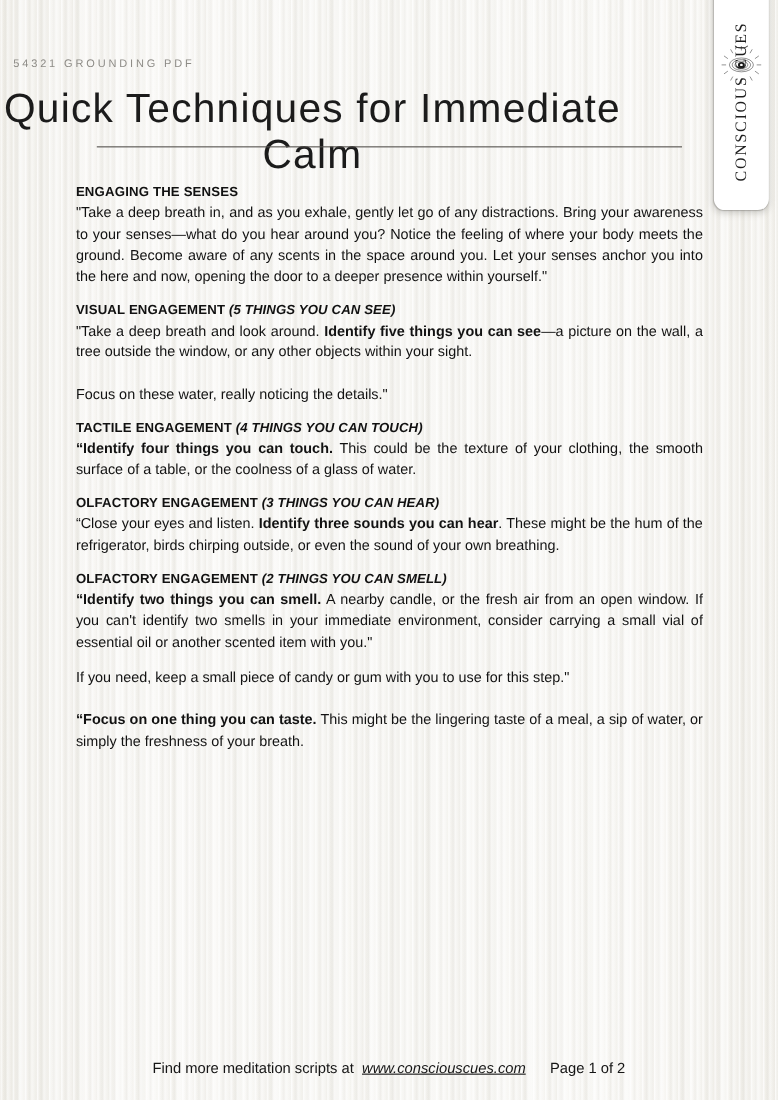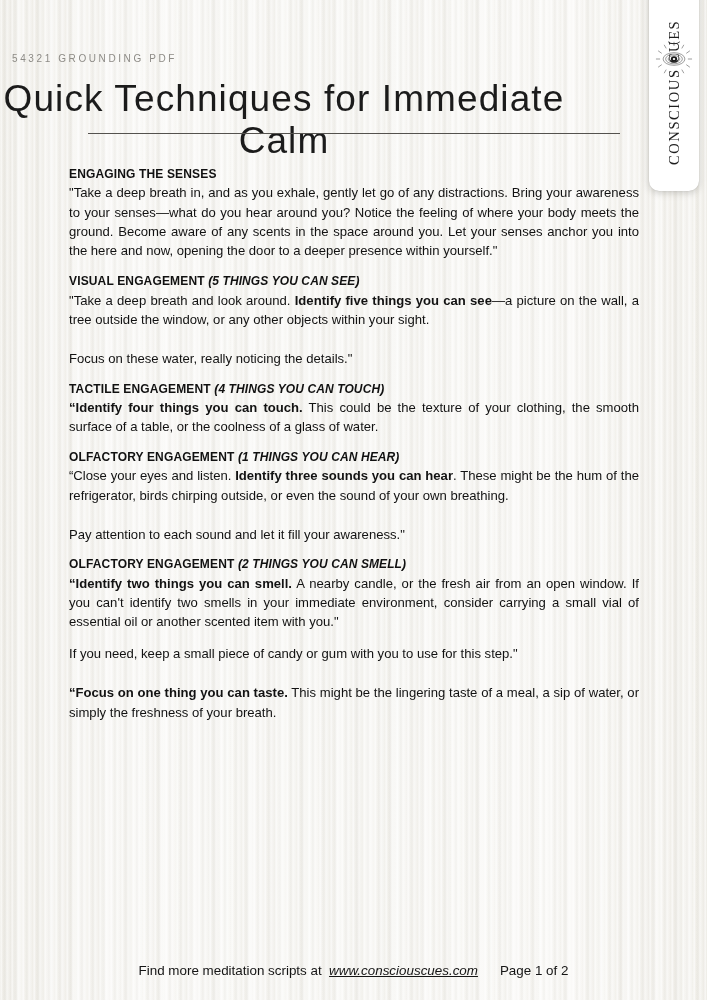--- a/index.html
+++ b/index.html
@@ -191,23 +191,22 @@
       <div class="section">
         <div class="sec-head"><span>VISUAL ENGAGEMENT </span><span class="qual">(5 THINGS YOU CAN SEE)</span></div>
         <p class="para"><span>"Take a deep breath and look around. </span><b>Identify five things you can see</b><span>—a picture on the wall, a tree outside the window, or any other objects within your sight.</span></p>
         <p class="para"><span>Focus on these water, really noticing the details."</span></p>
       </div>
       <div class="section">
         <div class="sec-head"><span>TACTILE ENGAGEMENT </span><span class="qual">(4 THINGS YOU CAN TOUCH)</span></div>
         <p class="para"><b>“Identify four things you can touch.</b><span> This could be the texture of your clothing, the smooth surface of a table, or the coolness of a glass of water.</span></p>
       </div>
       <div class="section">
-        <div class="sec-head"><span>OLFACTORY ENGAGEMENT </span><span class="qual">(1 THINGS YOU CAN HEAR)</span></div>
+        <div class="sec-head"><span>OLFACTORY ENGAGEMENT </span><span class="qual">(3 THINGS YOU CAN HEAR)</span></div>
         <p class="para"><span>“Close your eyes and listen. </span><b>Identify three sounds you can hear</b><span>. These might be the hum of the refrigerator, birds chirping outside, or even the sound of your own breathing.</span></p>
-        <p class="para"><span>Pay attention to each sound and let it fill your awareness."</span></p>
       </div>
       <div class="section">
         <div class="sec-head"><span>OLFACTORY ENGAGEMENT </span><span class="qual">(2 THINGS YOU CAN SMELL)</span></div>
         <p class="para"><b>“Identify two things you can smell.</b><span> A nearby candle, or the fresh air from an open window. If you can't identify two smells in your immediate environment, consider carrying a small vial of essential oil or another scented item with you."</span></p>
       </div>
       <div class="section">
         <p class="para"><span>If you need, keep a small piece of candy or gum with you to use for this step."</span></p>
         <p class="para"><b>“Focus on one thing you can taste.</b><span> This might be the lingering taste of a meal, a sip of water, or simply the freshness of your breath.</span></p>
       </div>
     </div>

